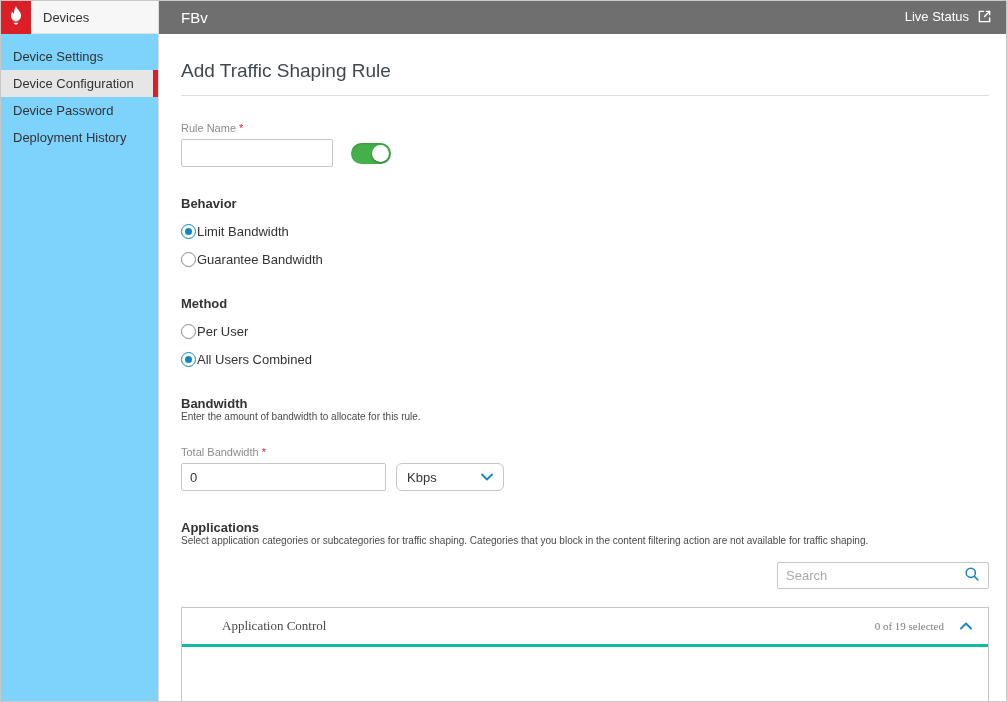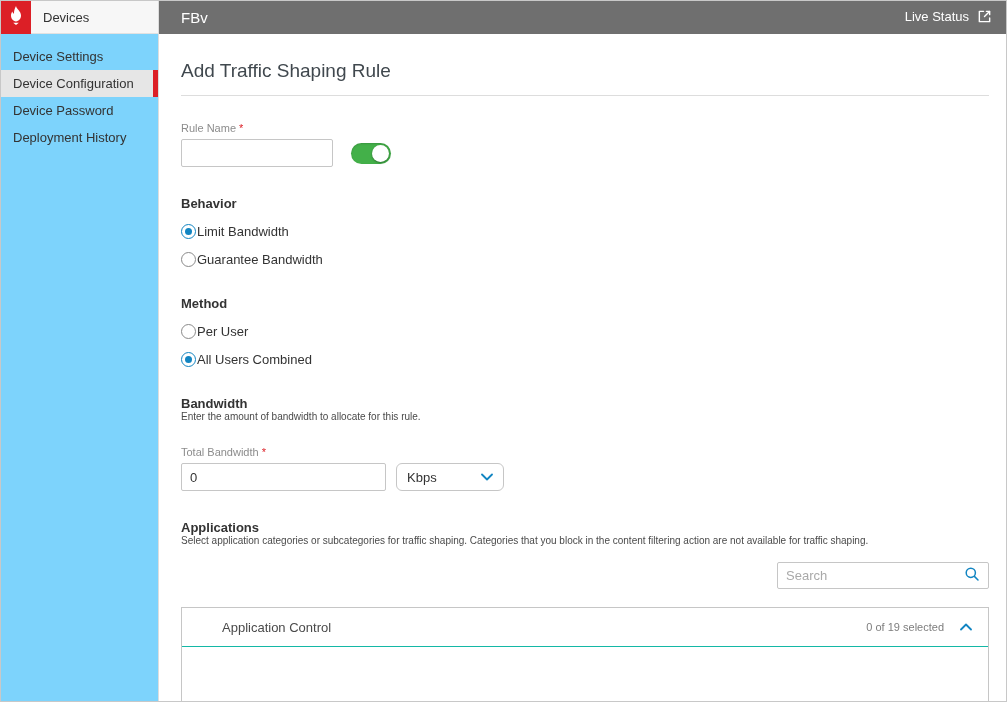--- a/index.html
+++ b/index.html
@@ -136,22 +136,23 @@
     border: none; outline: none; flex: 1; min-width: 0;
     font-family: "Liberation Sans", sans-serif;
     font-size: 13px; color: #333;
   }
   .search-box input::placeholder { color: #a9a9a9; }
   .panel { margin-top: 18px; border: 1px solid #c6c6c6; background: #fff; }
   .panel-header {
     height: 39px;
     display: flex; align-items: center;
     padding: 0 16px 0 40px;
-    border-bottom: 1px solid #14b8a6;
+    border-bottom: 3px solid #14b8a6;
     cursor: pointer;
+    font-family: Liberation Serif, serif;
   }
   .panel-title { font-size: 13px; color: #4a4a4a; }
   .panel-summary { margin-left: auto; font-size: 11px; color: #7d7d7d; }
   .panel-header .chev { margin-left: 16px; display: flex; }
   .panel-body {
     padding: 12px 28px 60px 24px;
     display: grid;
     grid-template-columns: 1fr 1fr;
     column-gap: 30px;
   }

